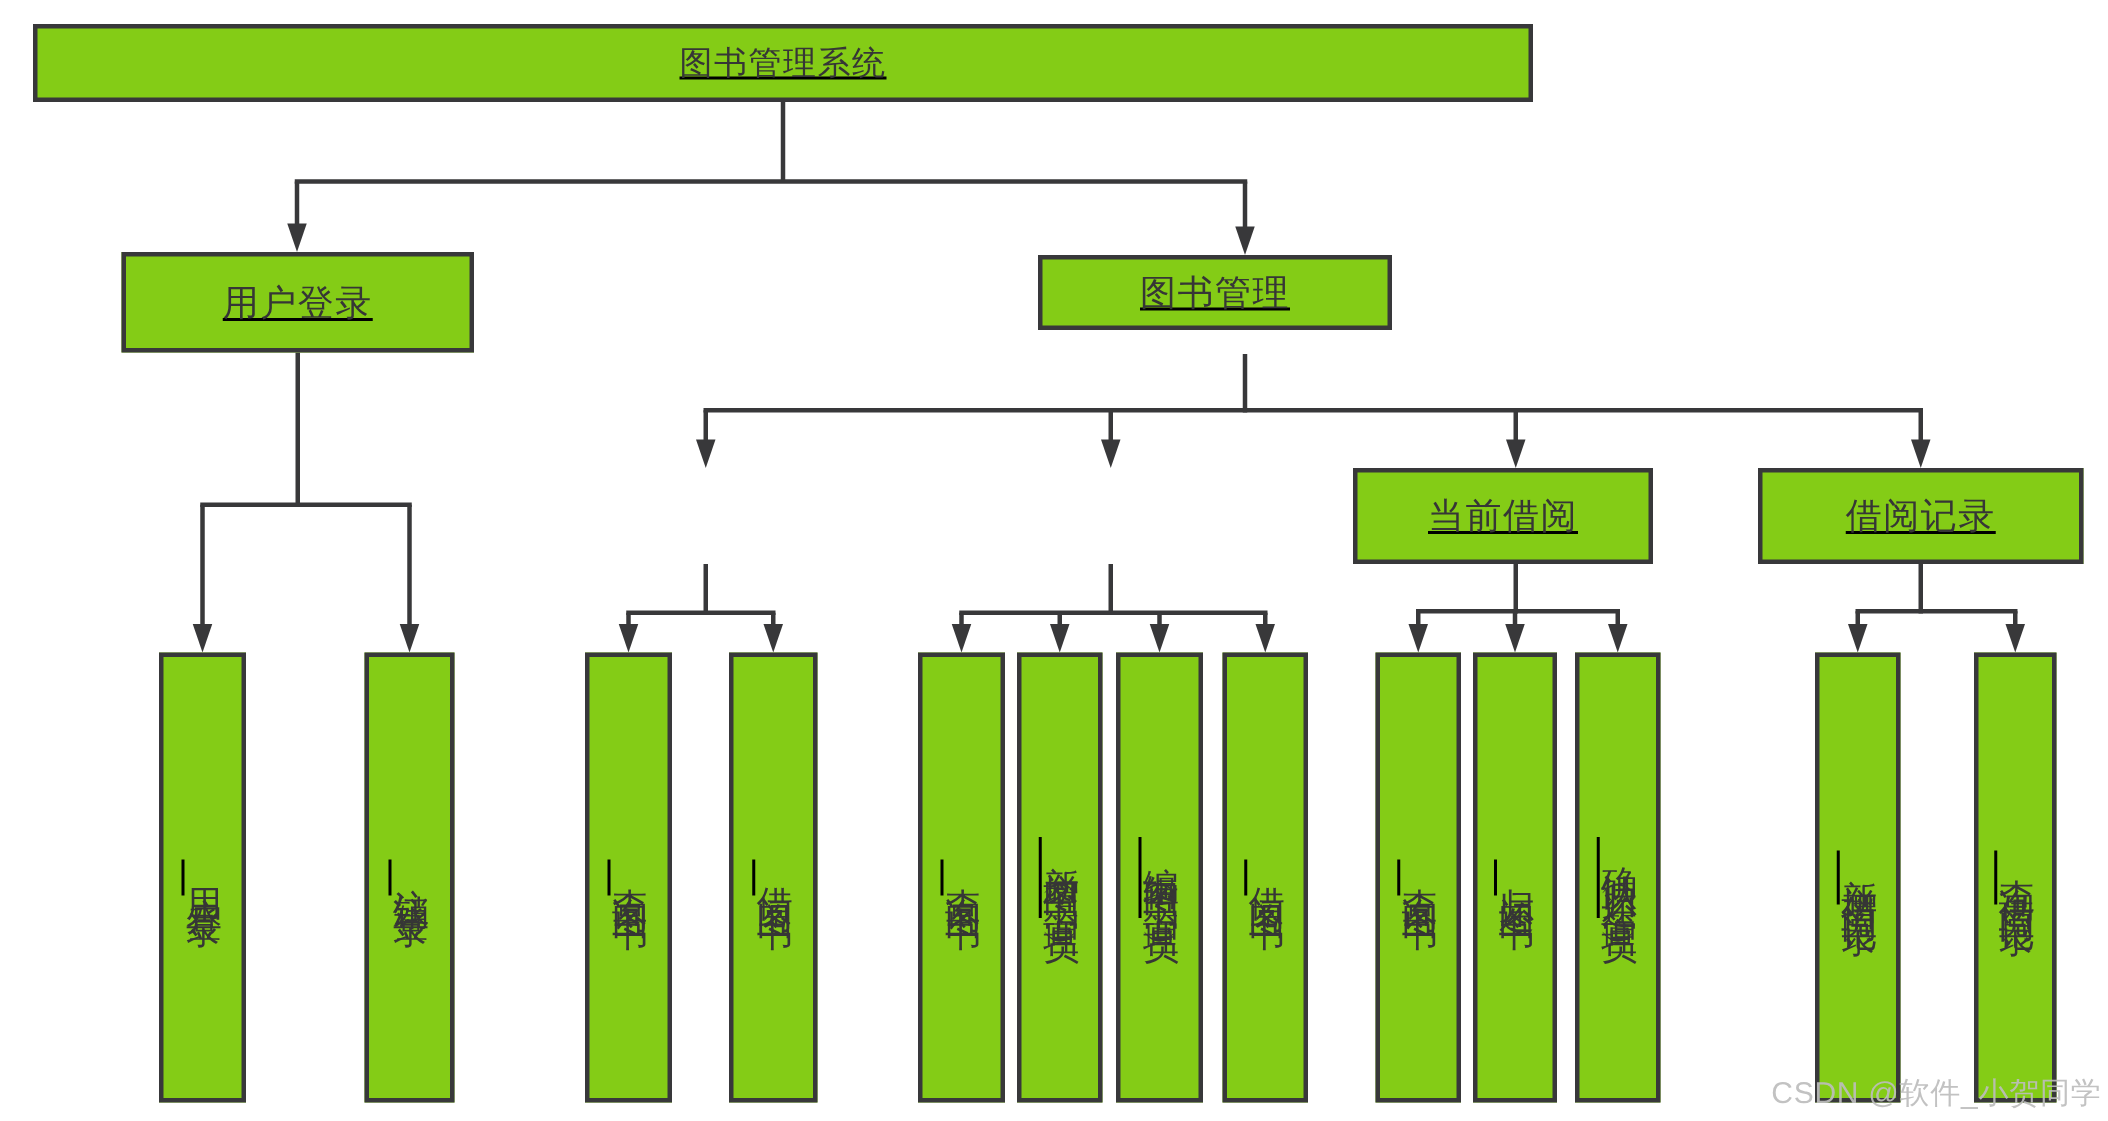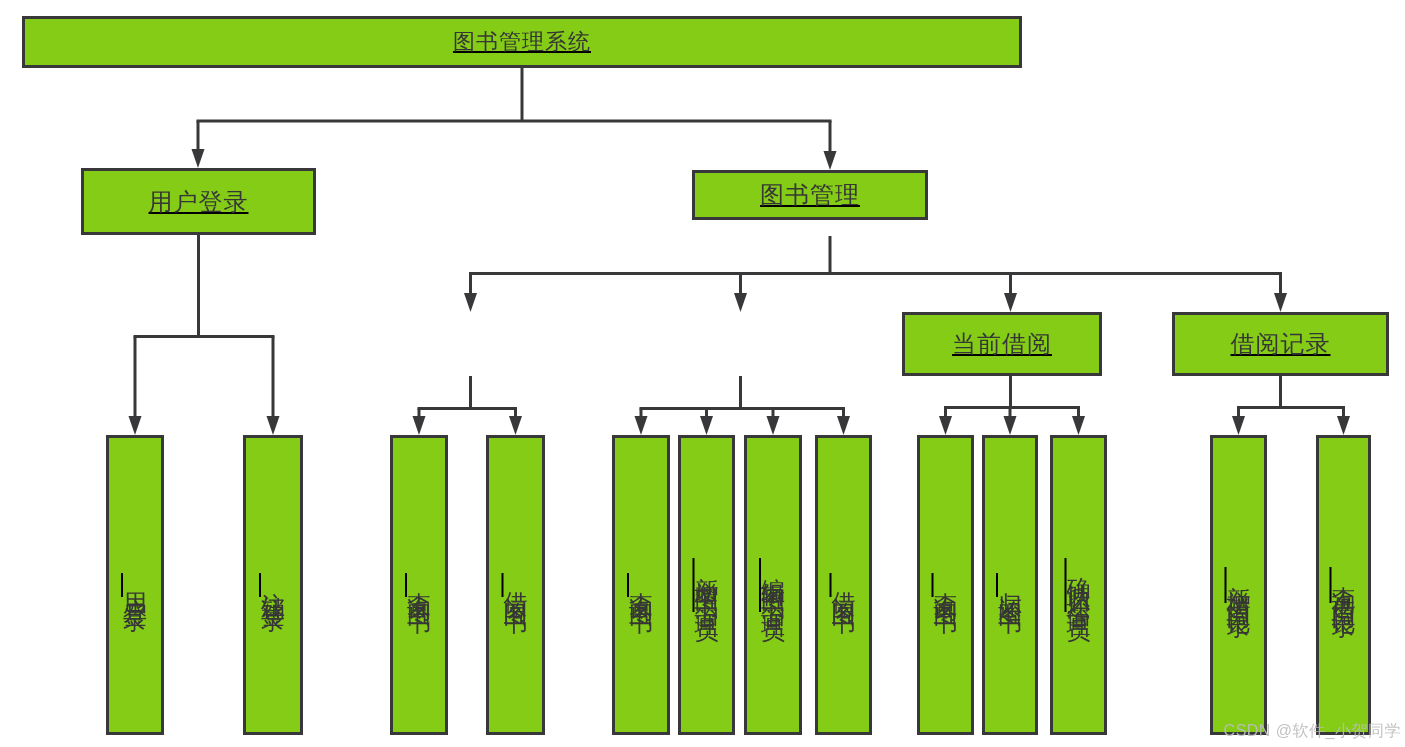--- a/index.html
+++ b/index.html
@@ -39,21 +39,21 @@
     text-orientation:mixed;
     font-size:24px;
     letter-spacing:6px;
     color:var(--text);
     line-height:1;
   }
   .watermark{
     position:absolute;
     right:4px;bottom:5px;
     z-index:5;
-    font-size:16px;
+    font-size:20px;
     color:var(--watermark);
     opacity:.92;
     letter-spacing:0.5px;
     white-space:nowrap;
   }
 </style>
 </head>
 <body>
 
 <div class="stage">

